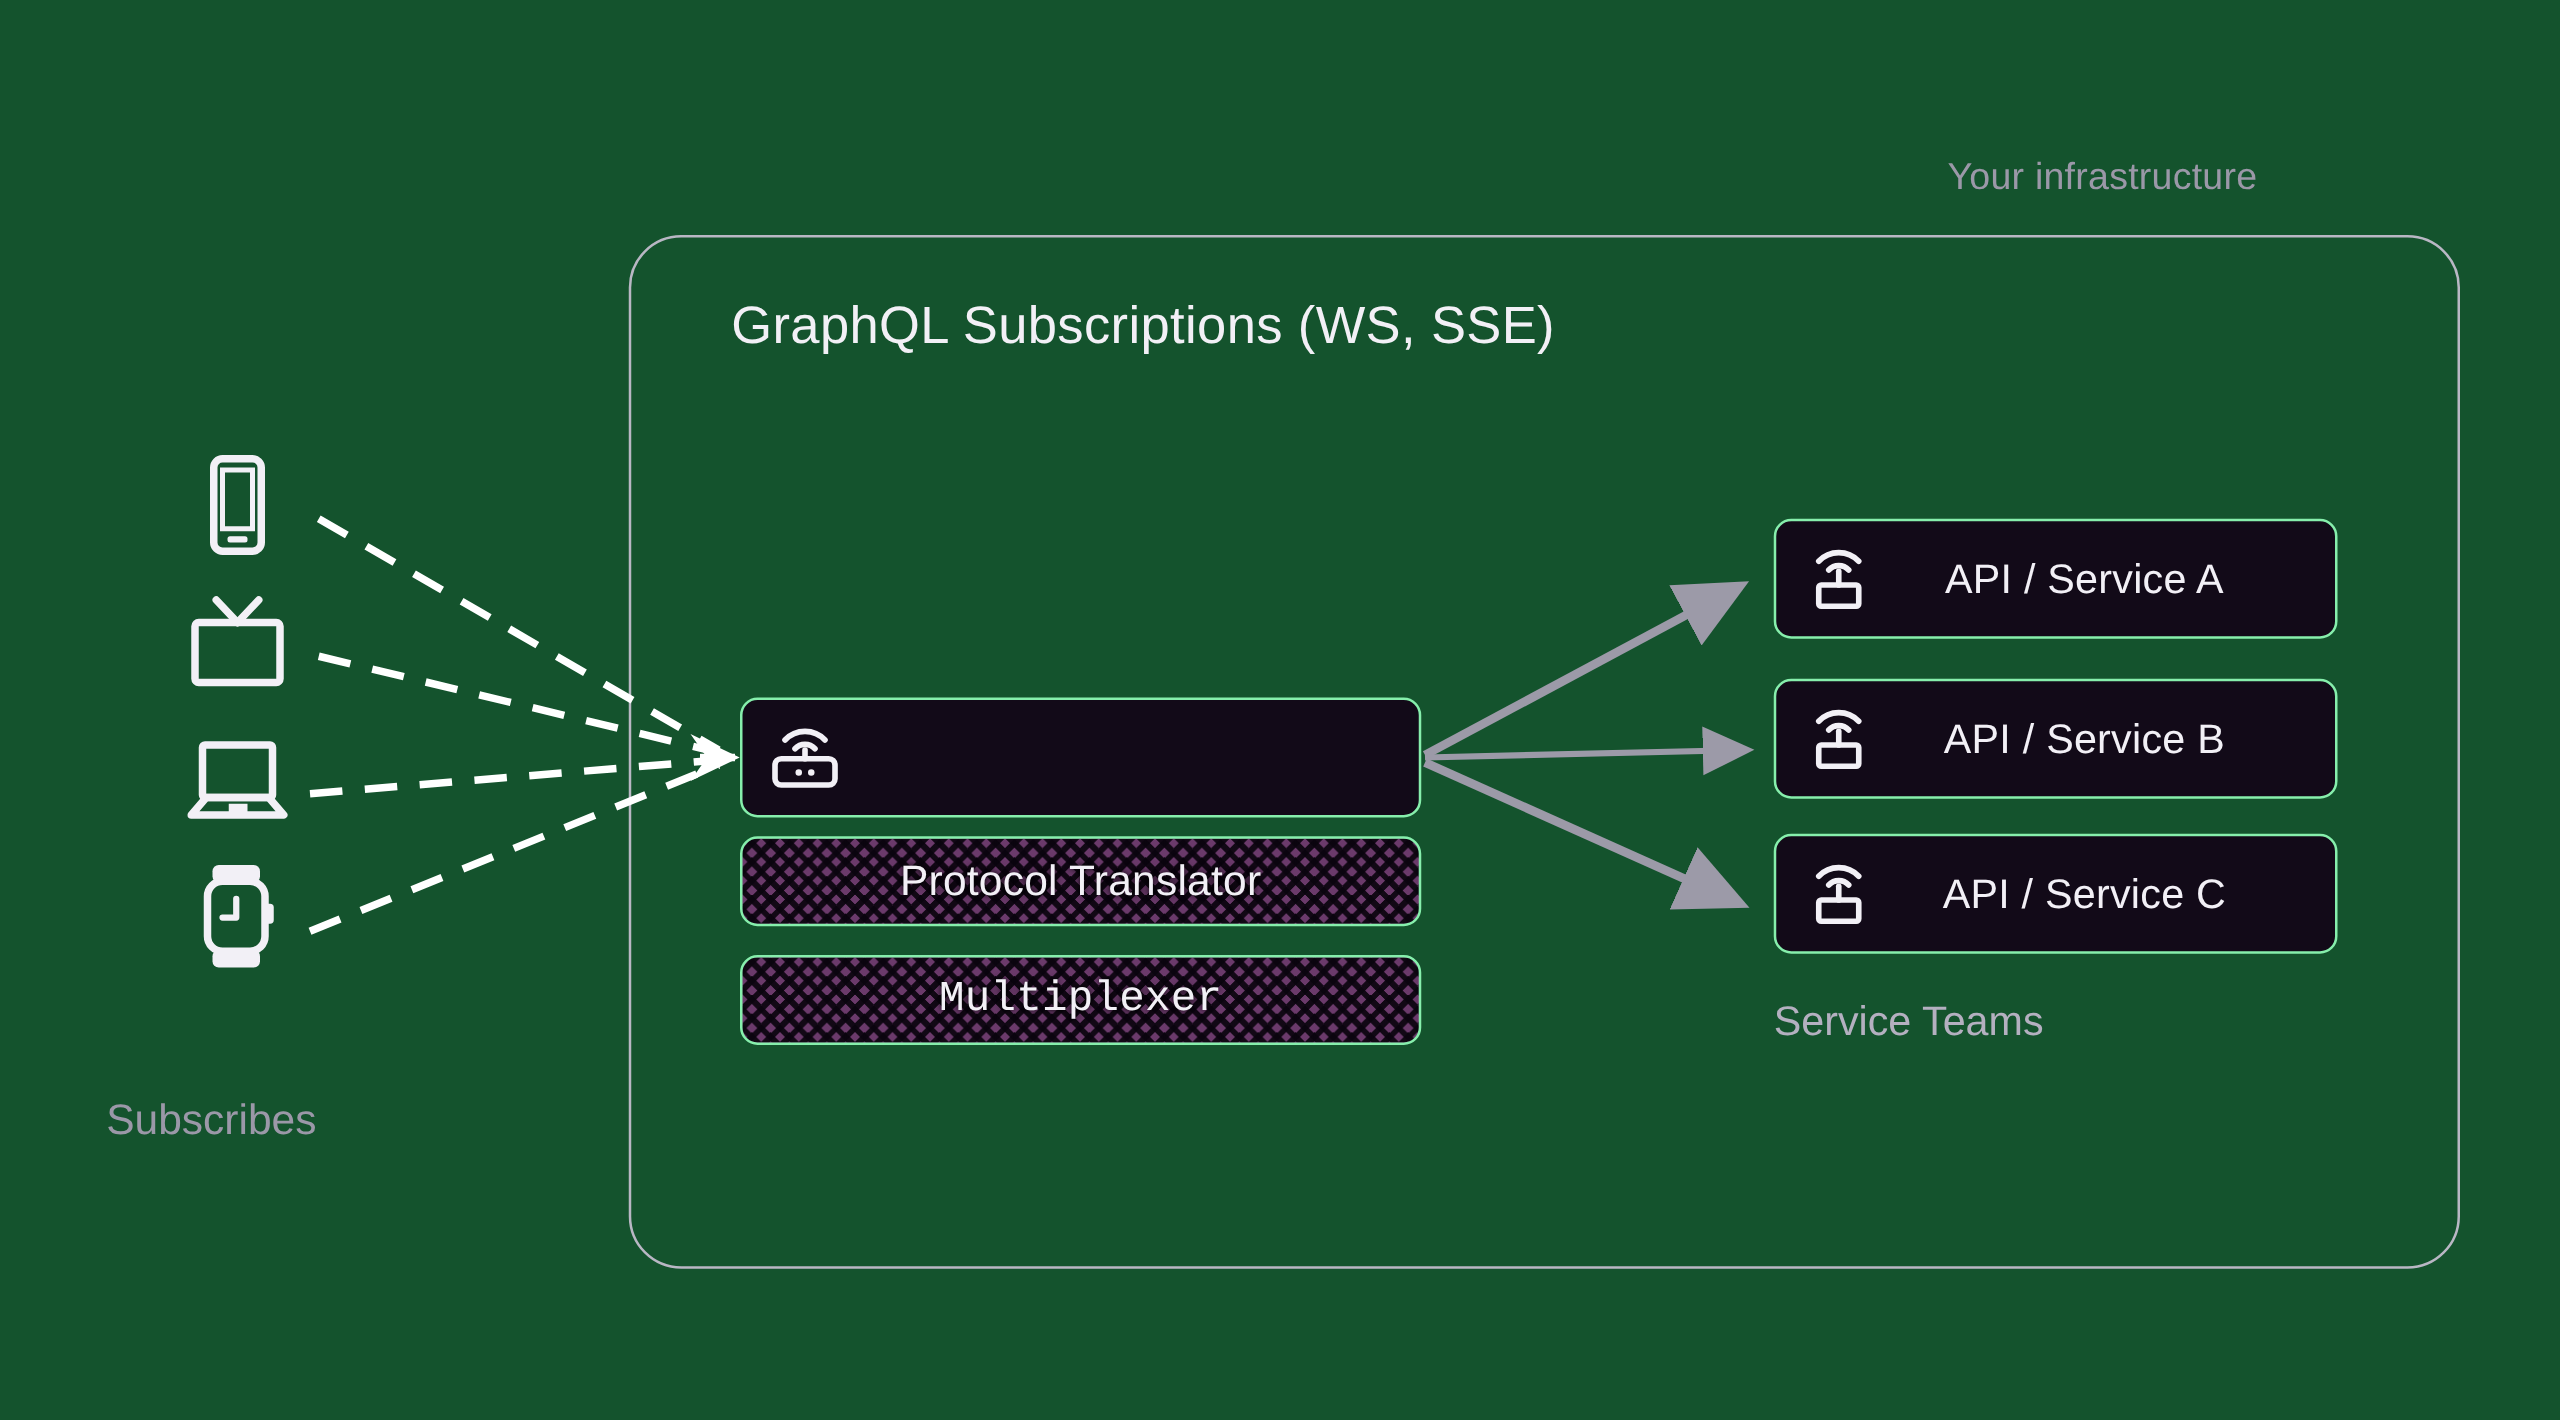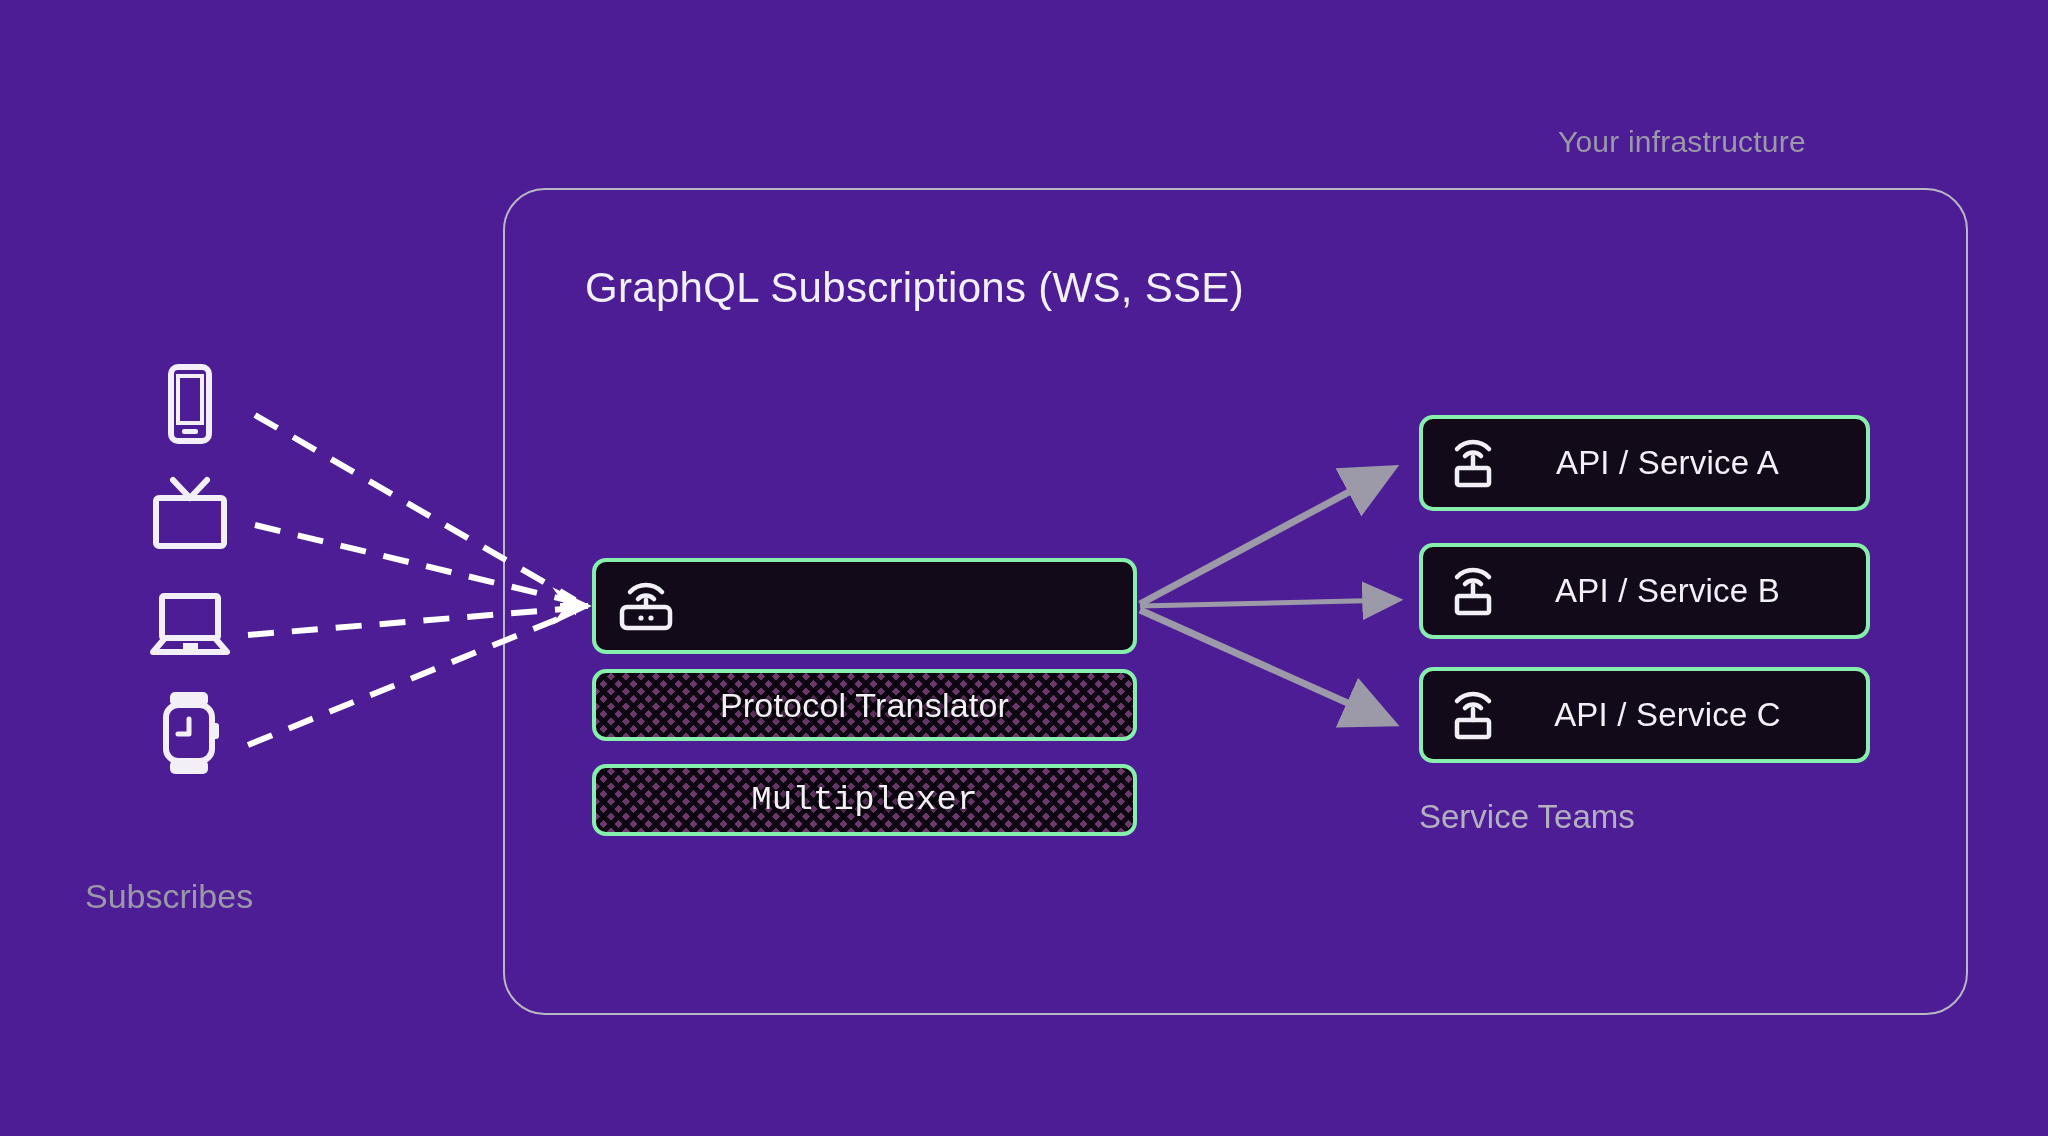--- a/index.html
+++ b/index.html
@@ -12,21 +12,21 @@
     width: 2048px;
     height: 1136px;
     overflow: hidden;
     font-family: "Liberation Sans", sans-serif;
     -webkit-font-smoothing: antialiased;
   }
   #stage {
     position: relative;
     width: 2048px;
     height: 1136px;
-    background: #4c1d95;
+    background: #14532d;
   }
 
   
   #infra-container {
     position: absolute;
     left: 503px;
     top: 188px;
     width: 1465px;
     height: 827px;
     border: 2px solid #b9b7c4;
@@ -44,28 +44,27 @@
     white-space: nowrap;
   }
   #infra-title {
     position: absolute;
     left: 585px;
     top: 236px;
     font-size: 42px;
     color: #f2f0f6;
     letter-spacing: 0.3px;
     white-space: nowrap;
-    margin-top: 28px;
   }
 
   
   .node {
     position: absolute;
     box-sizing: border-box;
-    border: 4px solid #86efac;
+    border: 2px solid #86efac;
     border-radius: 14px;
     display: flex;
     align-items: center;
     background: #120a18;
   }
   .node .node-icon {
     position: absolute;
     left: 22px;
     top: 50%;
     transform: translateY(-50%);

